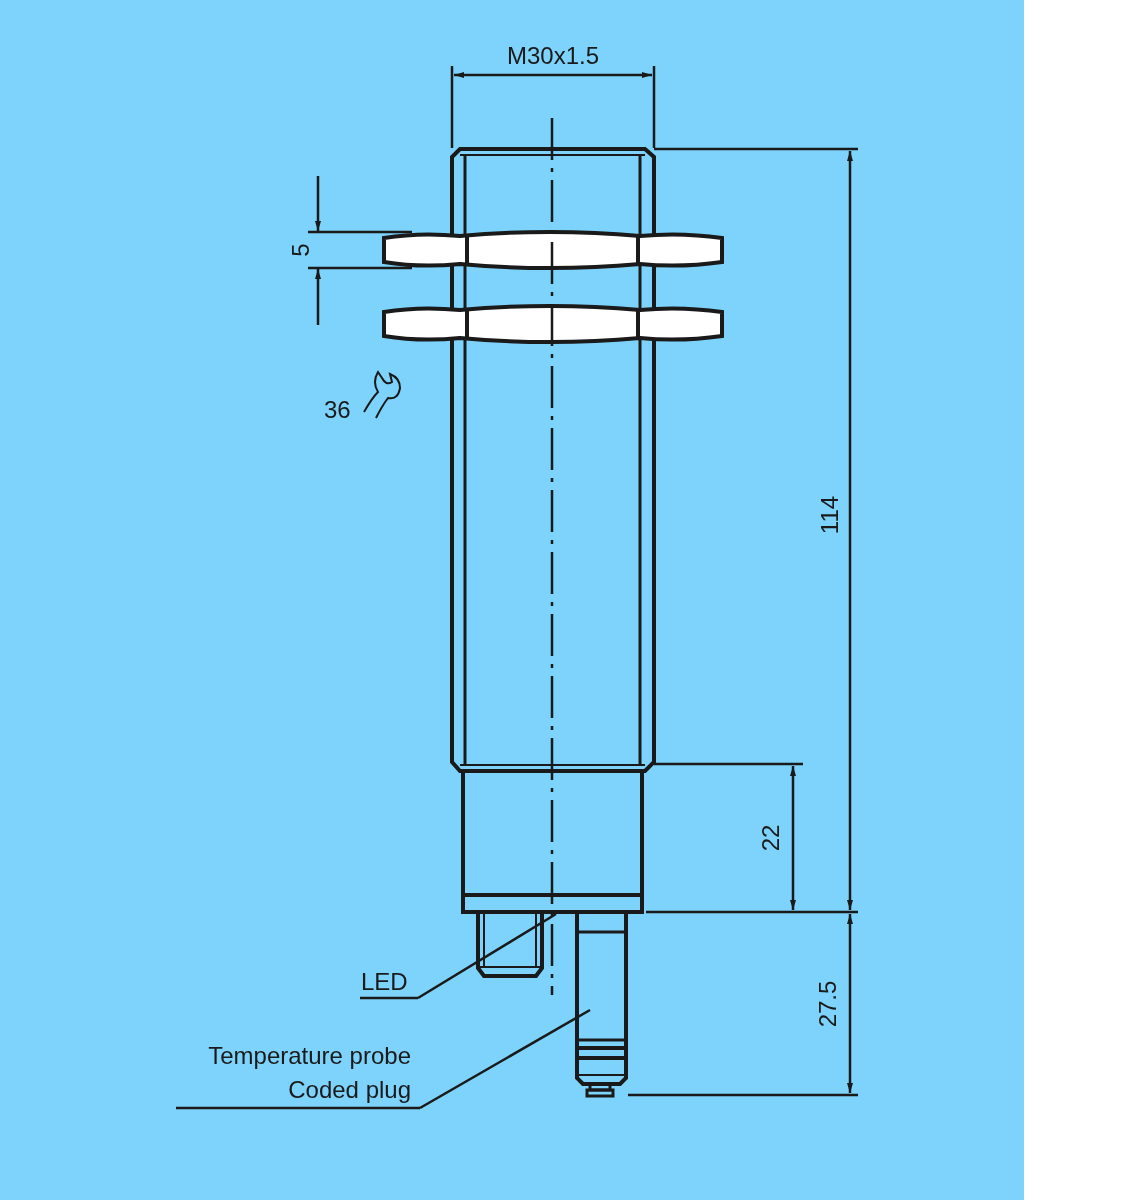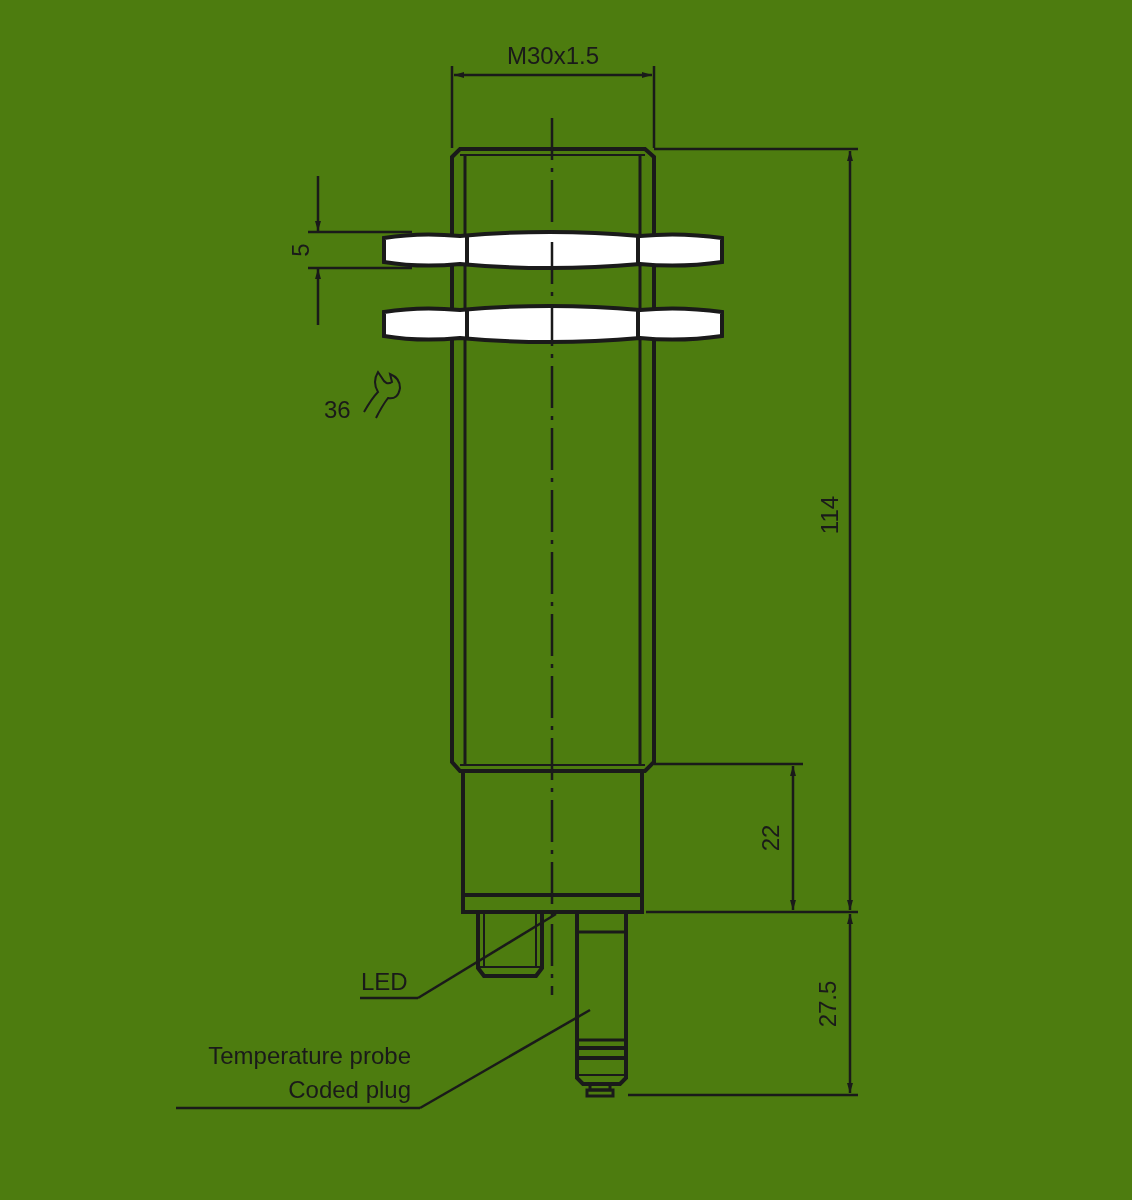--- a/index.html
+++ b/index.html
@@ -1,16 +1,16 @@
 <!DOCTYPE html>
 <html><head>
 <meta charset="utf-8">
 <style>
   html, body { margin:0; padding:0; background:#ffffff; }
-  #canvas { position:relative; width:1132px; height:1200px; background:#4d7c0f; overflow:hidden; }
+  #canvas { position:relative; width:1024px; height:1200px; background:#7dd3fc; overflow:hidden; }
   svg { position:absolute; left:0; top:0; }
   .lbl { font-family:"Liberation Sans", sans-serif; fill:#1a1a1a; }
 </style>
 </head>
 <body>
 
 <div id="canvas">
 <svg width="1132" height="1200" viewBox="0 0 1132 1200" xmlns="http://www.w3.org/2000/svg">
   <defs>
     <marker id="arr" viewBox="0 0 10 10" refX="10" refY="5" markerWidth="10" markerHeight="10" orient="auto-start-reverse" markerUnits="userSpaceOnUse">

